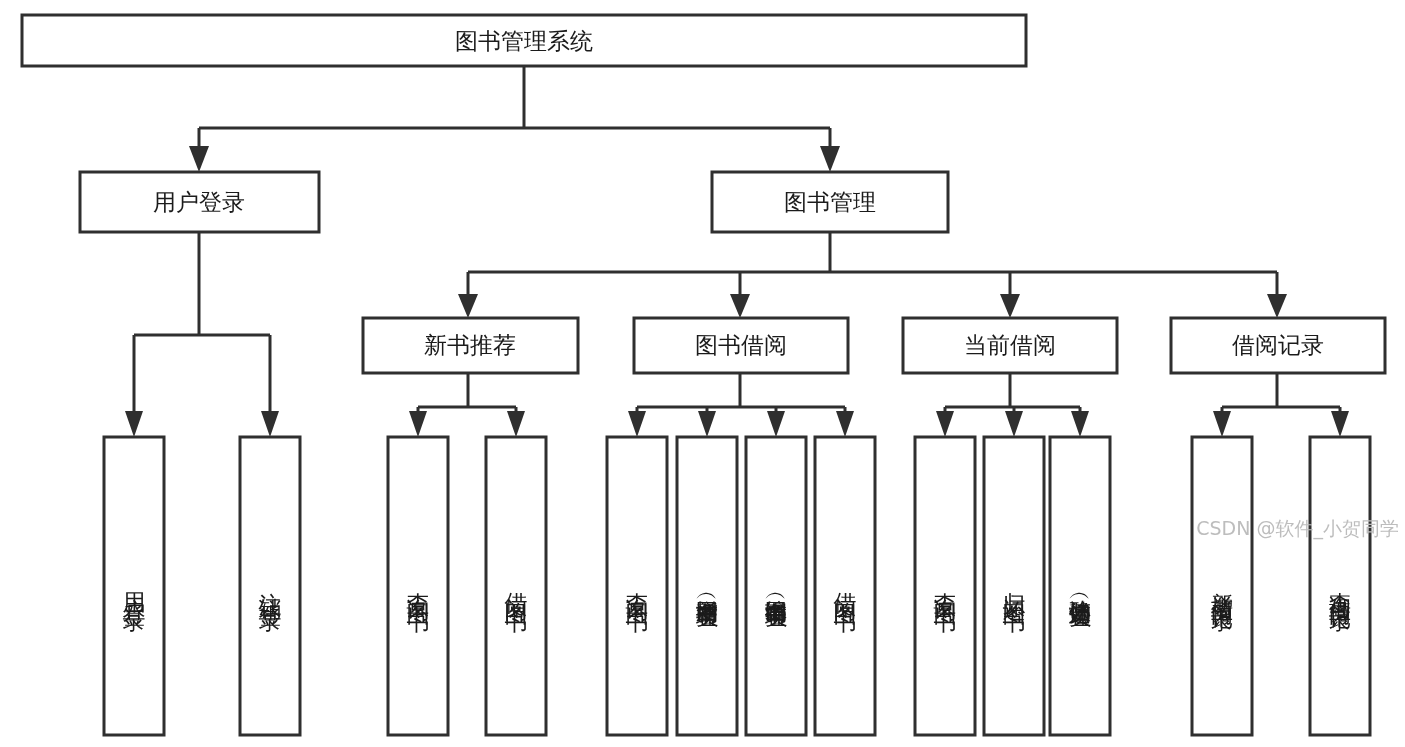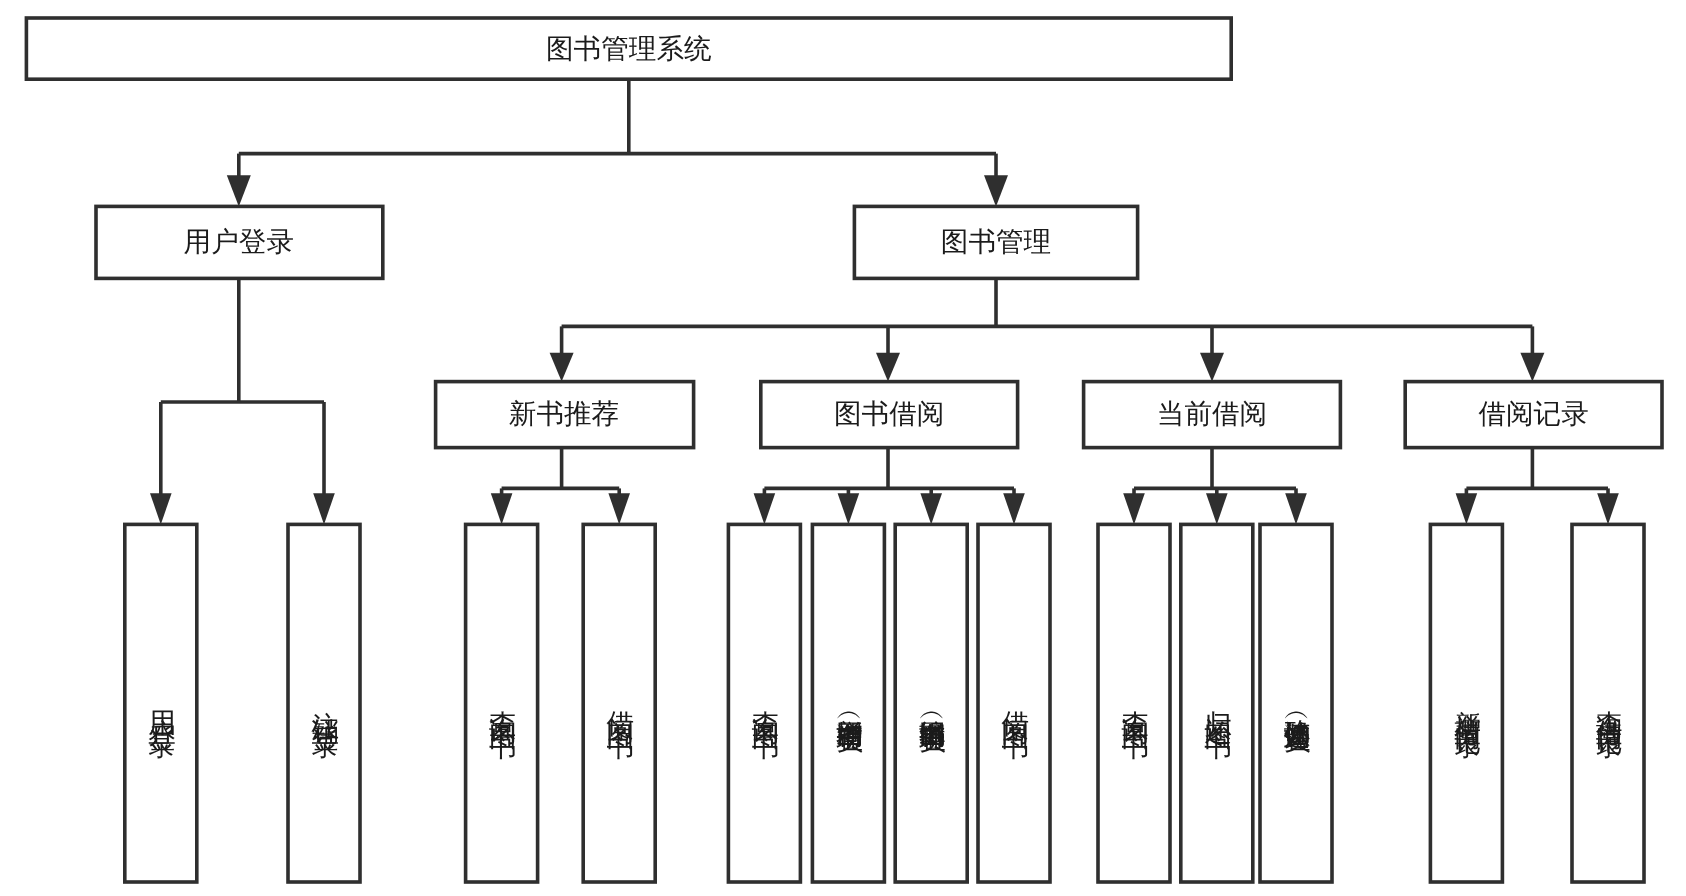--- a/index.html
+++ b/index.html
@@ -215,14 +215,15 @@
   <div class="leaf-label tight" style="left:746px; top:437px; width:60px; height:298px;">编辑图书（管理员）</div>
   <div class="leaf-label" style="left:815px; top:437px; width:60px; height:298px;">借阅图书</div>
 
   <div class="leaf-label" style="left:915px; top:437px; width:60px; height:298px;">查询图书</div>
   <div class="leaf-label" style="left:984px; top:437px; width:60px; height:298px;">归还图书</div>
   <div class="leaf-label tight" style="left:1050px; top:437px; width:60px; height:298px;">确认归还（管理员）</div>
 
   <div class="leaf-label tight" style="left:1192px; top:437px; width:60px; height:298px; letter-spacing:4px;">新增借阅记录</div>
   <div class="leaf-label tight" style="left:1310px; top:437px; width:60px; height:298px; letter-spacing:4px;">查询借阅记录</div>
 
+  <div class="watermark">CSDN @软件_小贺同学</div>
 
 </div>
 
 </body></html>

